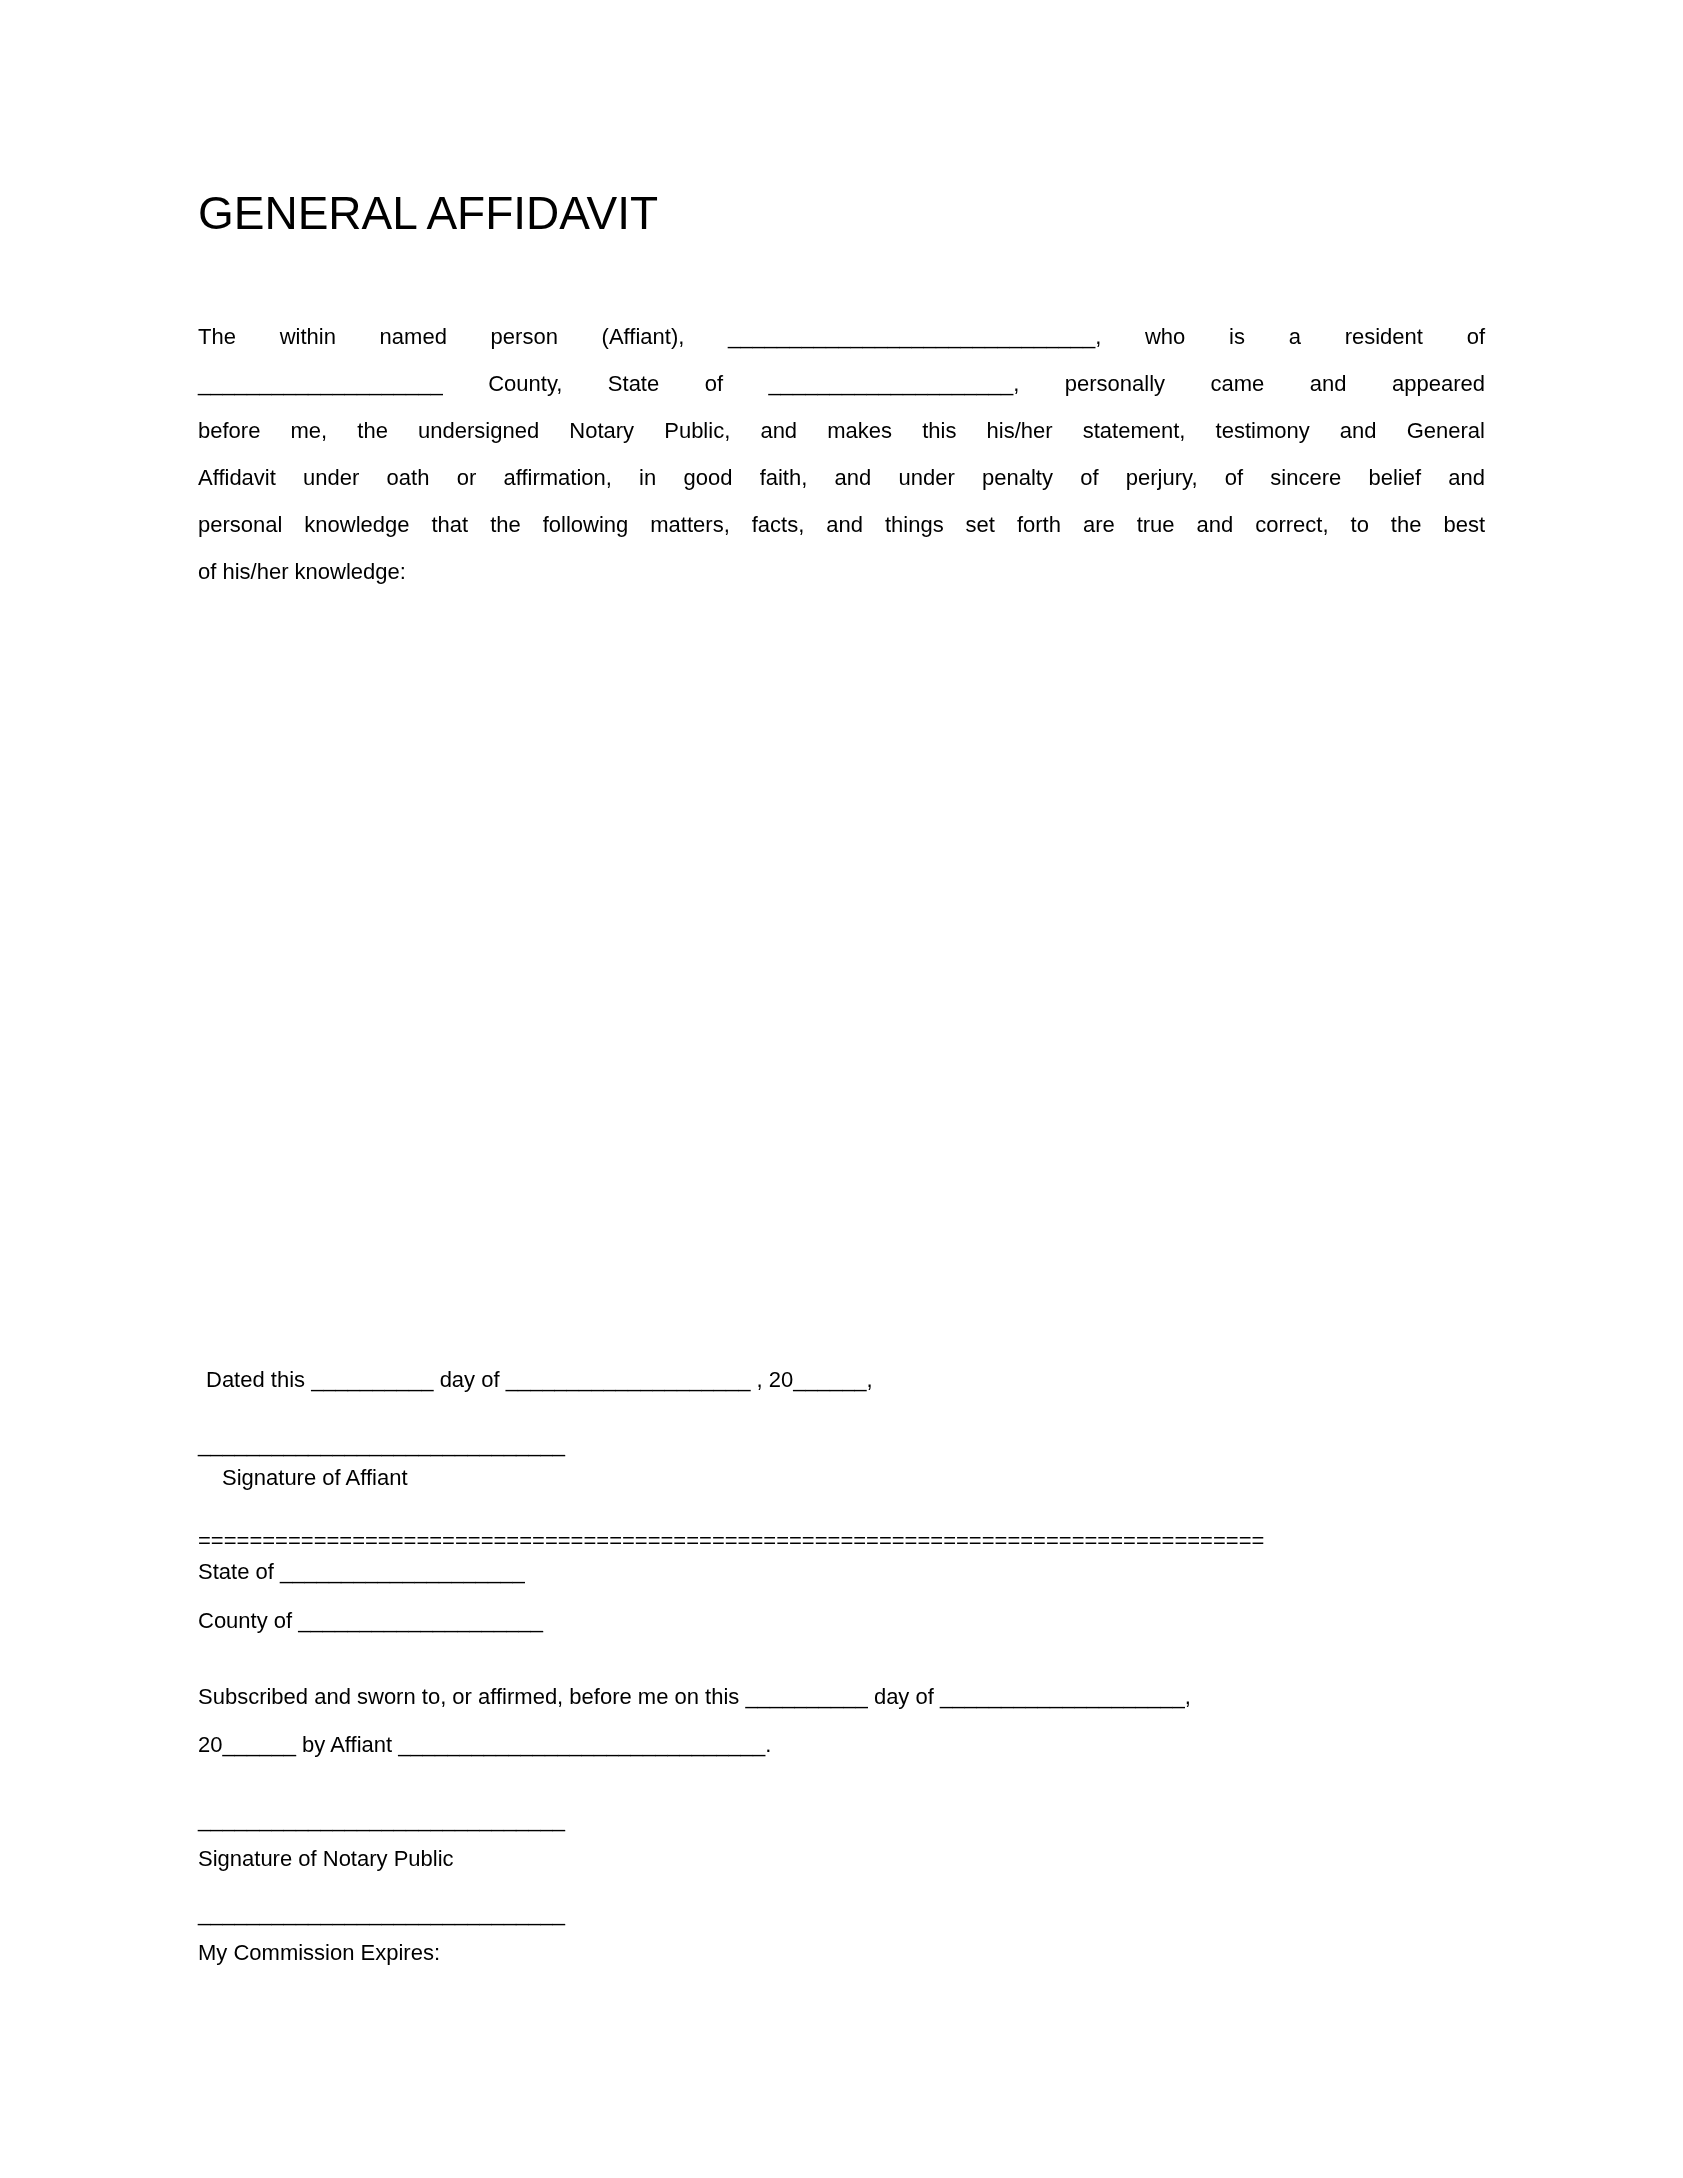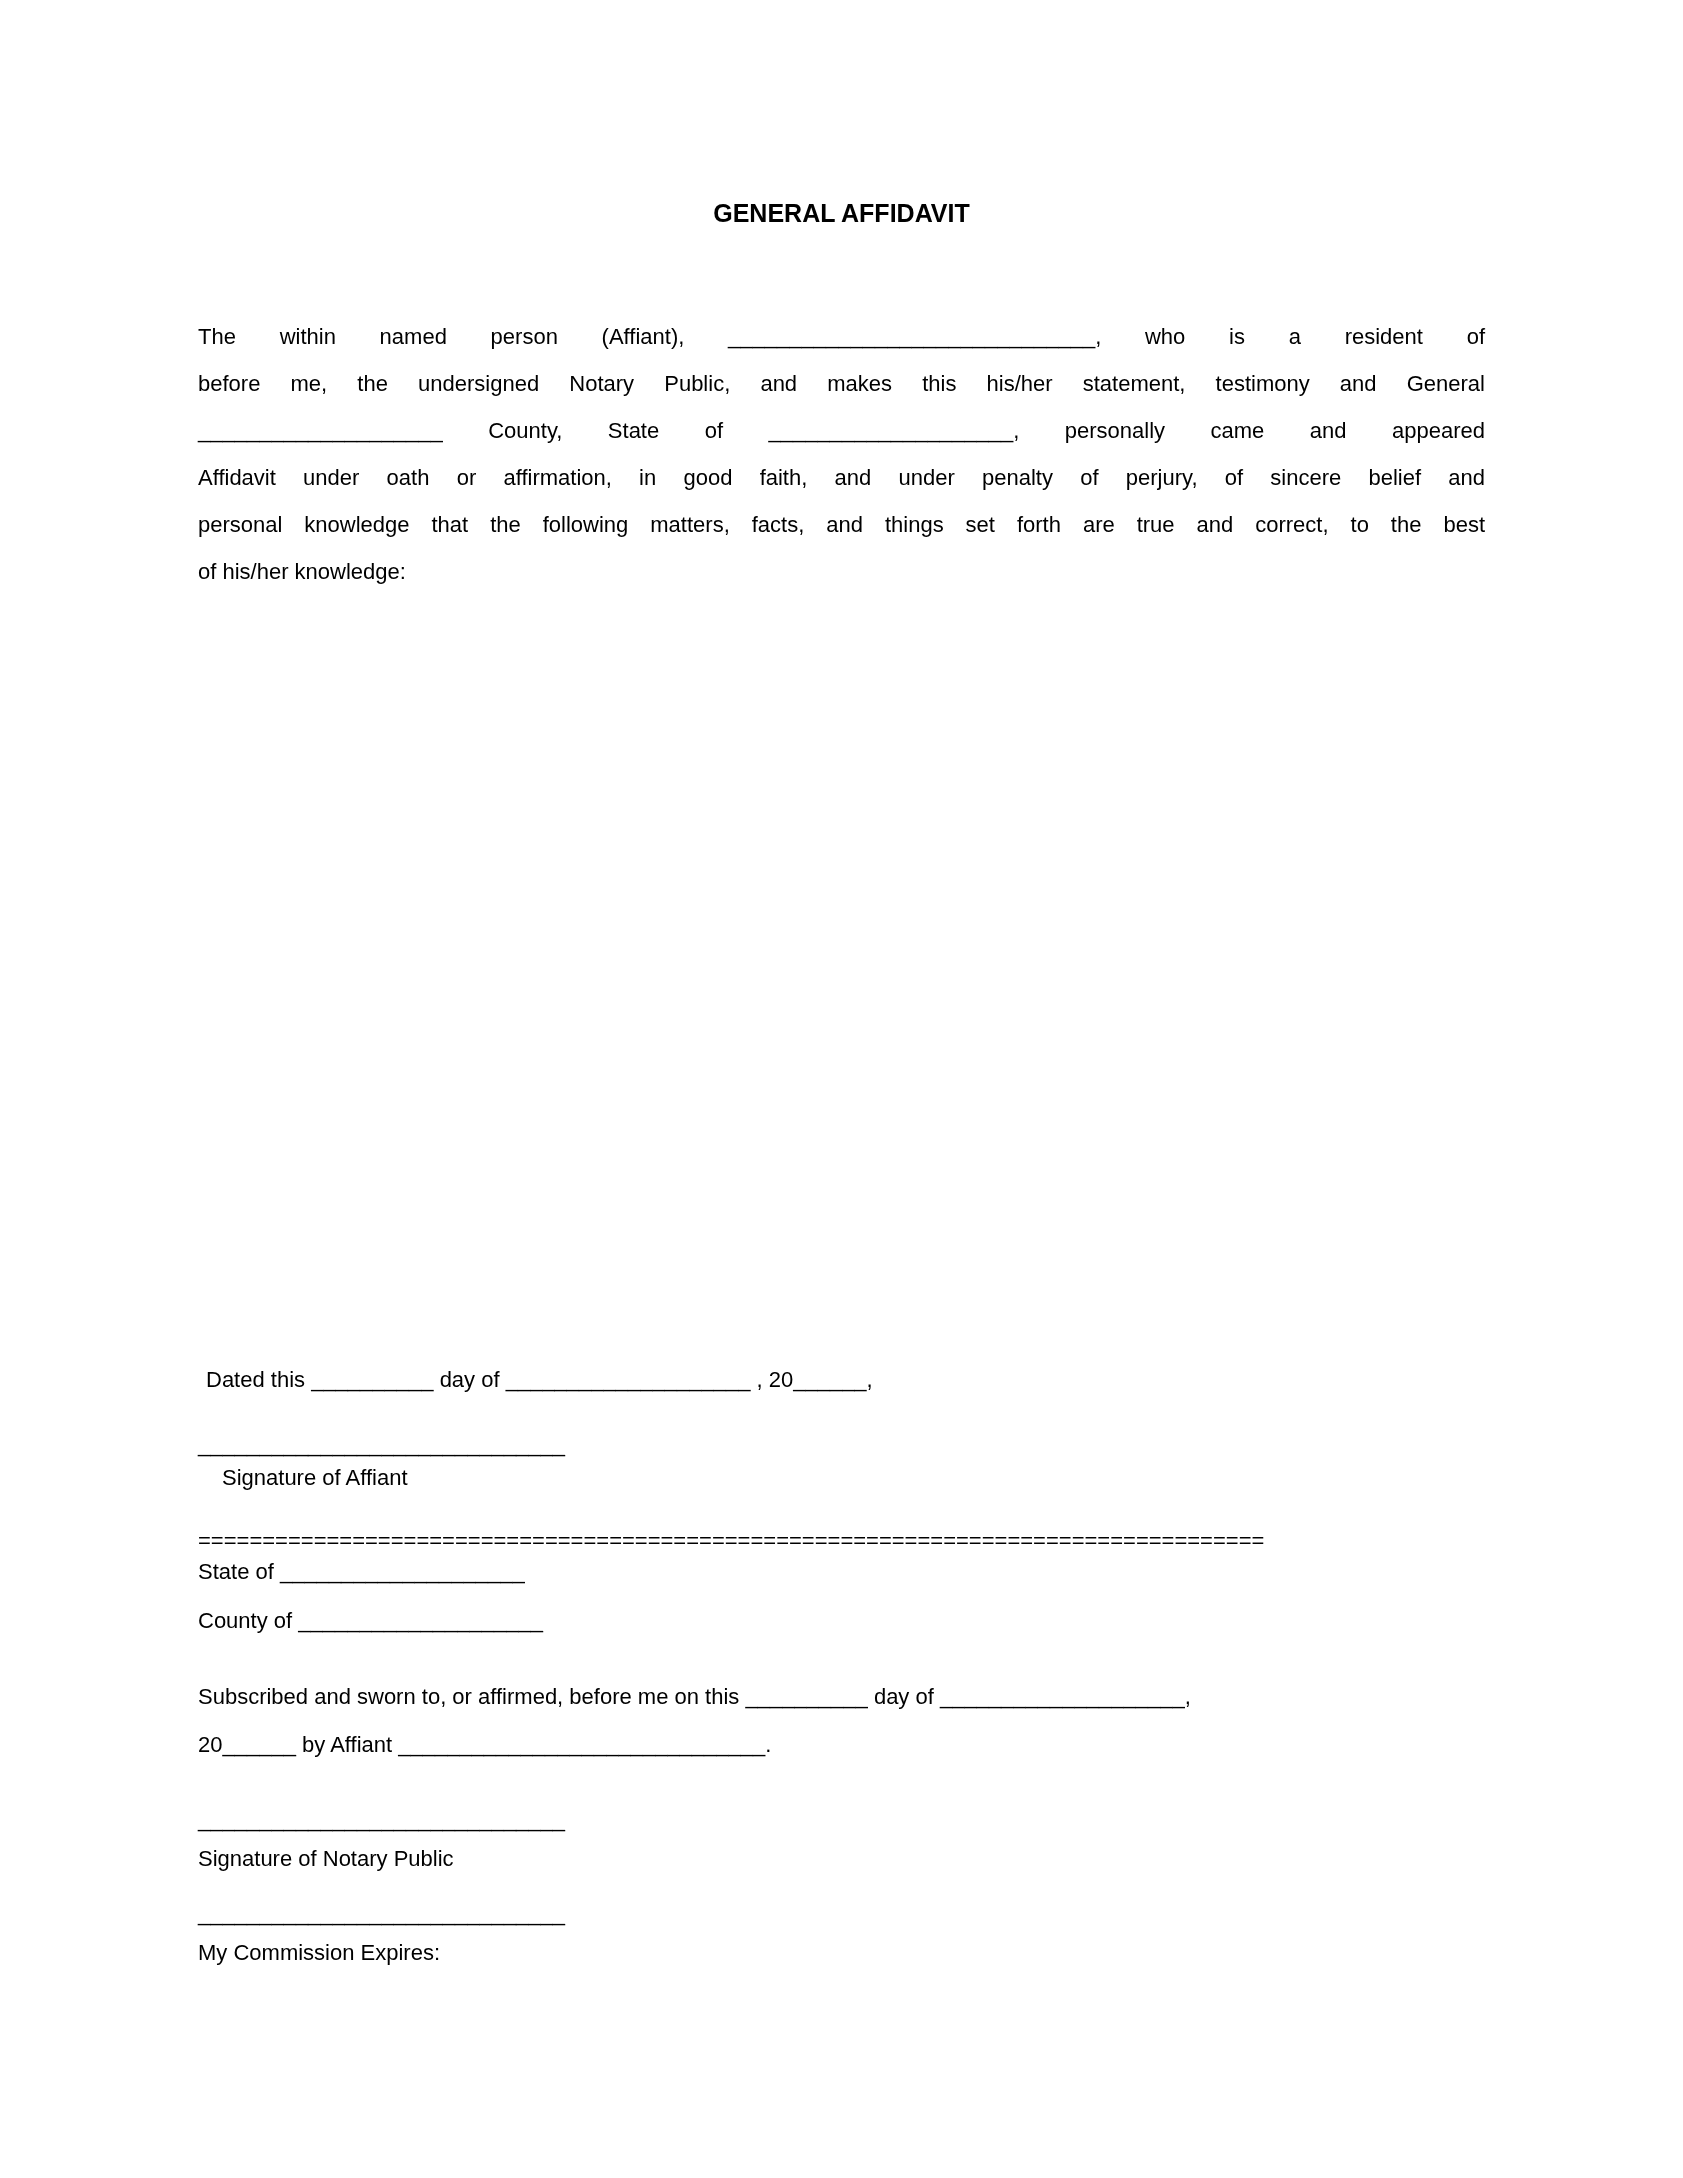--- a/index.html
+++ b/index.html
@@ -19,23 +19,23 @@
   .abs {
     position: absolute;
     left: 198px;
     width: 1287px;
     font-size: 22px;
     line-height: 48px;
     color: #000000;
   }
   .doc-title {
     top: 189px;
-    text-align: center;
-    font-weight: bold;
-    font-size: 25px;
+    text-align: left;
+    font-weight: normal;
+    font-size: 46px;
     white-space: nowrap;
   }
   .intro {
     top: 313px;
     line-height: 47px;
   }
   .intro .line {
     width: 1287px;
   }
   .intro .line.just {
@@ -59,22 +59,22 @@
 </style>
 </head>
 <body>
 
 <div class="page">
 
   <div class="abs doc-title">GENERAL AFFIDAVIT</div>
 
   <div class="abs intro">
     <div class="line just">The within named person (Affiant), ______________________________, who is a resident of</div>
+    <div class="line just">____________________ County, State of ____________________, personally came and appeared</div>
     <div class="line just">before me, the undersigned Notary Public, and makes this his/her statement, testimony and General</div>
-    <div class="line just">____________________ County, State of ____________________, personally came and appeared</div>
     <div class="line just">Affidavit under oath or affirmation, in good faith, and under penalty of perjury, of sincere belief and</div>
     <div class="line just">personal knowledge that the following matters, facts, and things set forth are true and correct, to the best</div>
     <div class="line">of his/her knowledge:</div>
   </div>
 
   <div class="abs one-line dated">Dated this __________ day of ____________________ , 20______,</div>
 
   <div class="abs one-line sig-line-1">______________________________</div>
 
   <div class="abs one-line sig-lab-1">Signature of Affiant</div>

